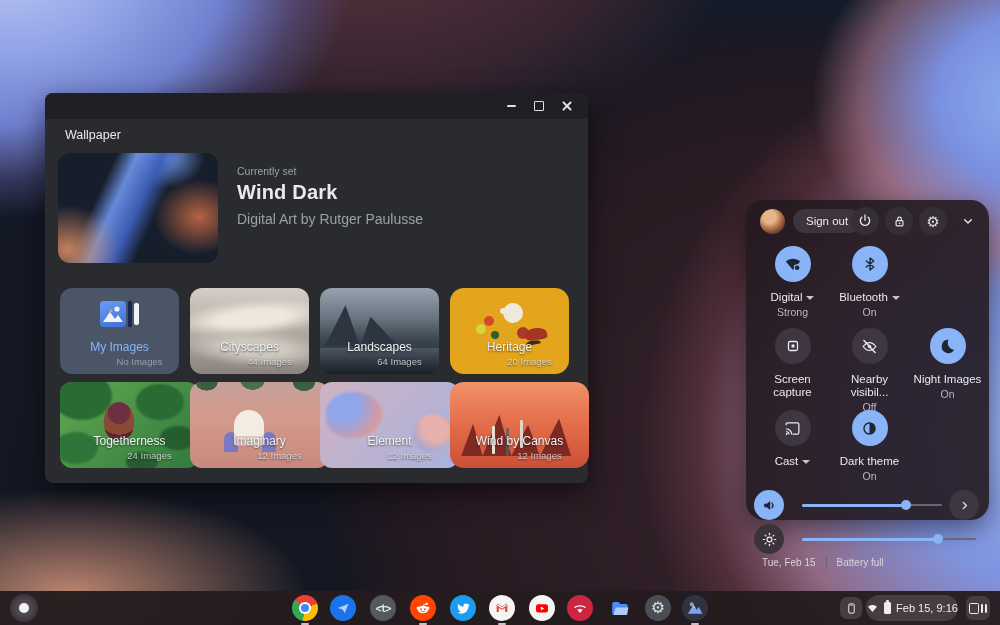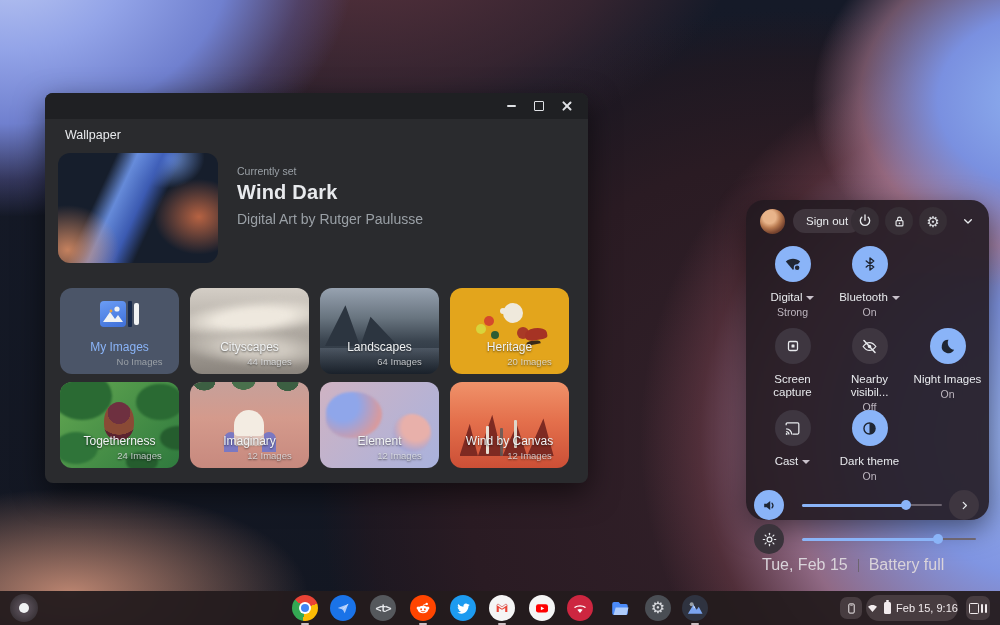--- a/index.html
+++ b/index.html
@@ -40,22 +40,22 @@
       radial-gradient(54px 44px at 68% 4%, rgba(120,160,240,.95), rgba(0,0,0,0) 70%);}
   .cs-label{position:absolute;left:192px;top:72px;font-size:10.5px;color:#9aa0a6;}
   .cs-name{position:absolute;left:192px;top:88px;font-size:20px;font-weight:600;color:#e8eaed;letter-spacing:.2px;}
   .cs-attr{position:absolute;left:192px;top:118px;font-size:14px;color:#9aa0a6;}
 
   .tile{position:absolute;width:119px;height:86px;border-radius:12px;overflow:hidden;cursor:pointer;}
   .tile .tname{position:absolute;left:0;right:0;bottom:20px;text-align:center;font-size:12px;font-weight:500;
     color:#f1f3f4;text-shadow:0 1px 2px rgba(0,0,0,.6);z-index:3;}
   .tile .tcount{position:absolute;left:0;right:0;bottom:7px;text-align:center;font-size:9.5px;
     color:rgba(232,234,237,.78);text-shadow:0 1px 2px rgba(0,0,0,.6);z-index:3;margin-left:40px;}
-  .r1{top:195px;} .r2{top:289px;}
-  .c1{left:15px;} .c2{left:145px;} .c3{left:275px;} .c4{left:405px;}
+  .r1{top:195px;} .r2{top:289px;padding-left:20px;}
+  .c1{left:15px;} .c2{left:145px;} .c3{left:275px;} .c4{left:405px;border-radius:14px;}
 
   .t-my{background:#4b5568;}
   .t-my .tname{color:#8ab4f8;text-shadow:none;}
   .t-my .tcount{color:#9aa0a6;text-shadow:none;}
   .mi-wrap{position:absolute;left:0;right:0;top:13px;display:flex;justify-content:center;gap:2px;z-index:2;}
   .mi-img{width:26px;height:26px;border-radius:4px;background:linear-gradient(160deg,#6b9df5,#3e6fd8);position:relative;overflow:hidden;}
   .mi-bar-d{width:4px;height:26px;background:#17294a;border-radius:1px;}
   .mi-bar-w{width:5px;height:22px;margin-top:2px;background:#f1f3f4;border-radius:2px;}
 
   .t-city{background:linear-gradient(180deg,#d4cec6 0%,#b3ada5 45%,#8a847d 100%);}
@@ -123,21 +123,21 @@
   .qc1{left:8px;} .qc2{left:85px;} .qc3{left:163px;}
 
   .slider-row{position:absolute;left:0;width:100%;height:34px;}
   .sl-icon{position:absolute;left:8px;top:2px;width:30px;height:30px;border-radius:50%;display:flex;align-items:center;justify-content:center;}
   .sl-icon.blue{background:#8ab4f8;} .sl-icon.dark{background:#3a333b;}
   .sl-track{position:absolute;top:16px;height:2px;background:#6d6570;border-radius:1px;}
   .sl-fill{position:absolute;left:0;top:-0.5px;height:3px;background:#8ab4f8;border-radius:2px;}
   .sl-thumb{position:absolute;right:-5px;top:50%;transform:translateY(-50%);width:10px;height:10px;border-radius:50%;background:#8ab4f8;}
   .sl-more{position:absolute;right:10px;top:2px;width:30px;height:30px;border-radius:50%;background:#3e3640;
     display:flex;align-items:center;justify-content:center;cursor:pointer;}
-  .qs-footer{position:absolute;left:16px;top:356px;display:flex;align-items:center;gap:10px;font-size:16px;color:#d9d3da;text-align:right;}
+  .qs-footer{position:absolute;left:16px;top:356px;display:flex;align-items:center;gap:10px;font-size:10px;color:#d9d3da;text-align:right;}
   .qs-sep{width:1px;height:13px;background:#6d6570;}
 
   
   .shelf{position:absolute;left:0;bottom:0;width:100%;height:34px;background:rgba(36,27,30,.95);}
   .launcher{position:absolute;left:10px;top:3px;width:28px;height:28px;border-radius:50%;
     background:radial-gradient(circle,#514850 0 34%,#3a3338 72%);display:flex;align-items:center;justify-content:center;cursor:pointer;}
   .launcher i{width:10px;height:10px;border-radius:50%;background:#f1f3f4;}
   .app{position:absolute;top:4px;width:26px;height:26px;cursor:pointer;}
   .app .dot{position:absolute;left:50%;transform:translateX(-50%);bottom:-4px;width:8px;height:2px;border-radius:1px;background:#cdbfc2;}
   .circ{width:26px;height:26px;border-radius:50%;display:flex;align-items:center;justify-content:center;overflow:hidden;}

